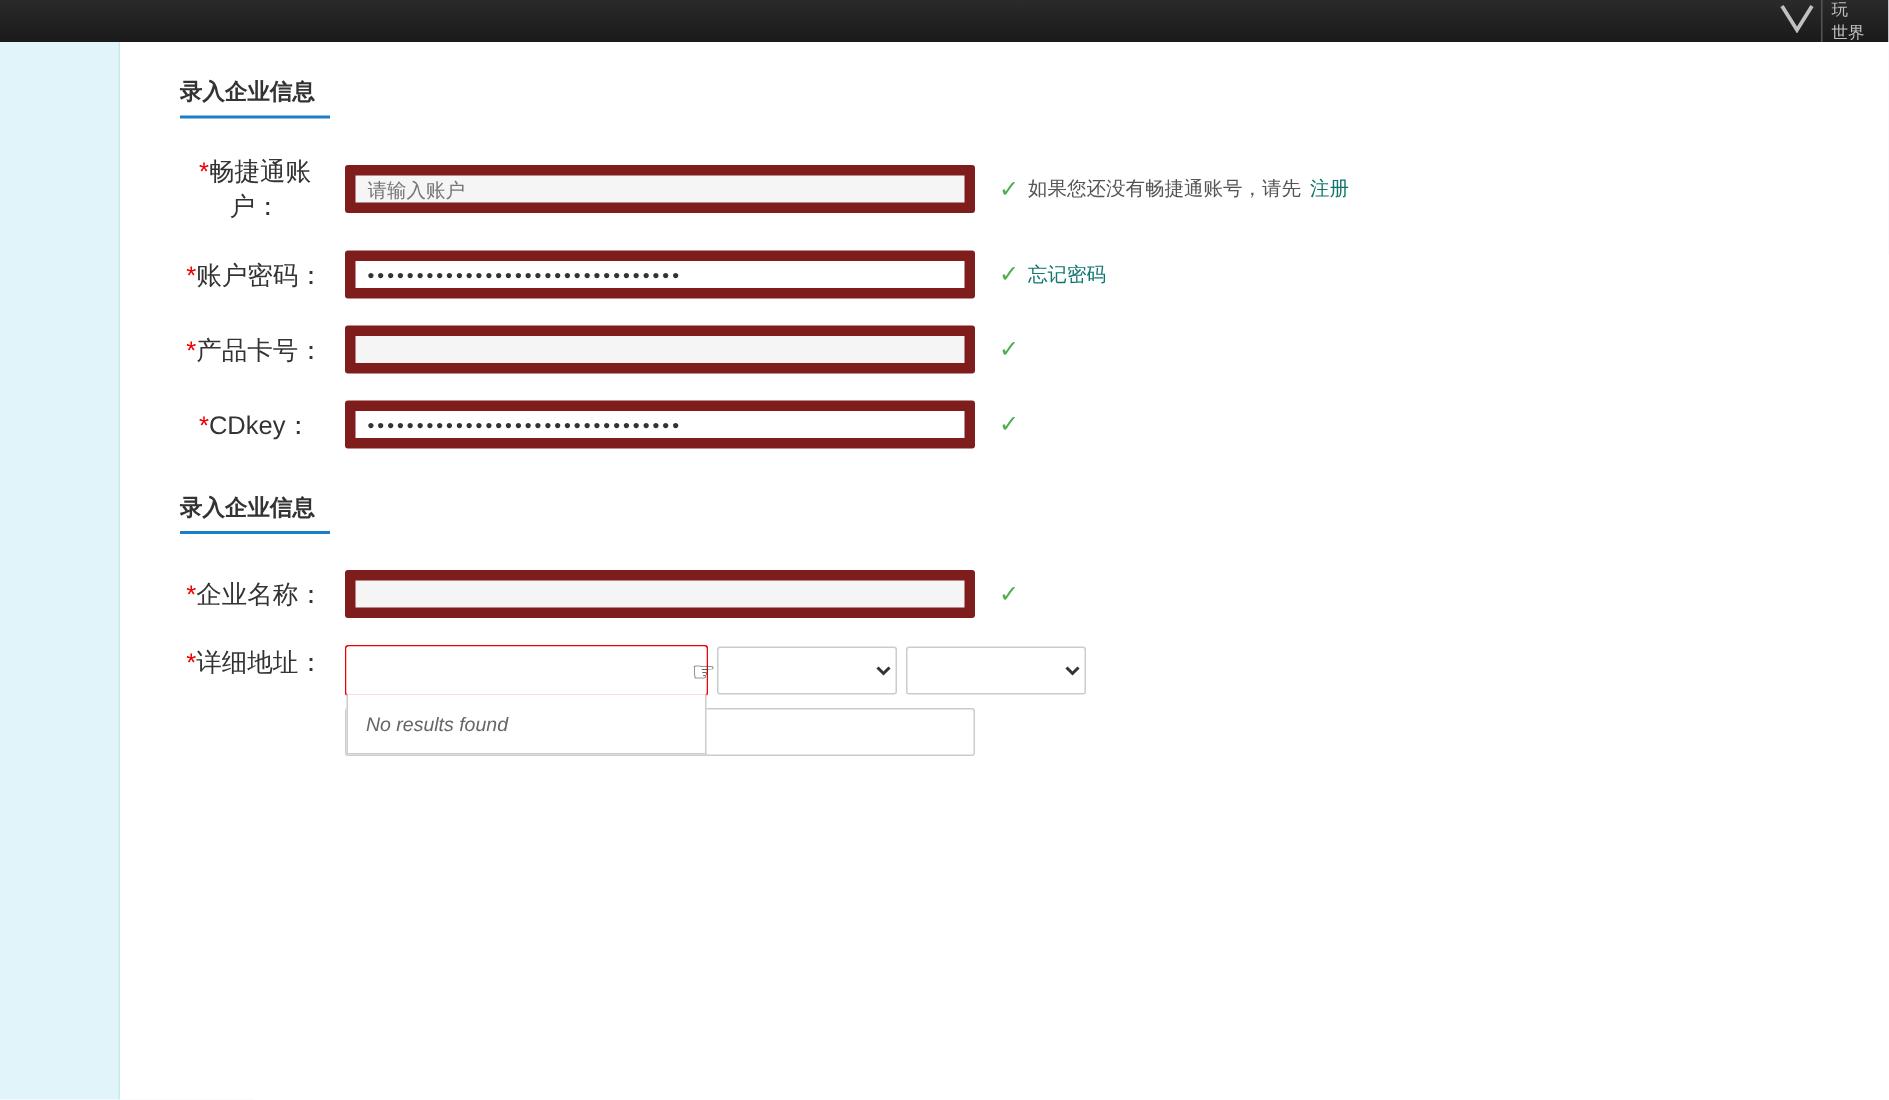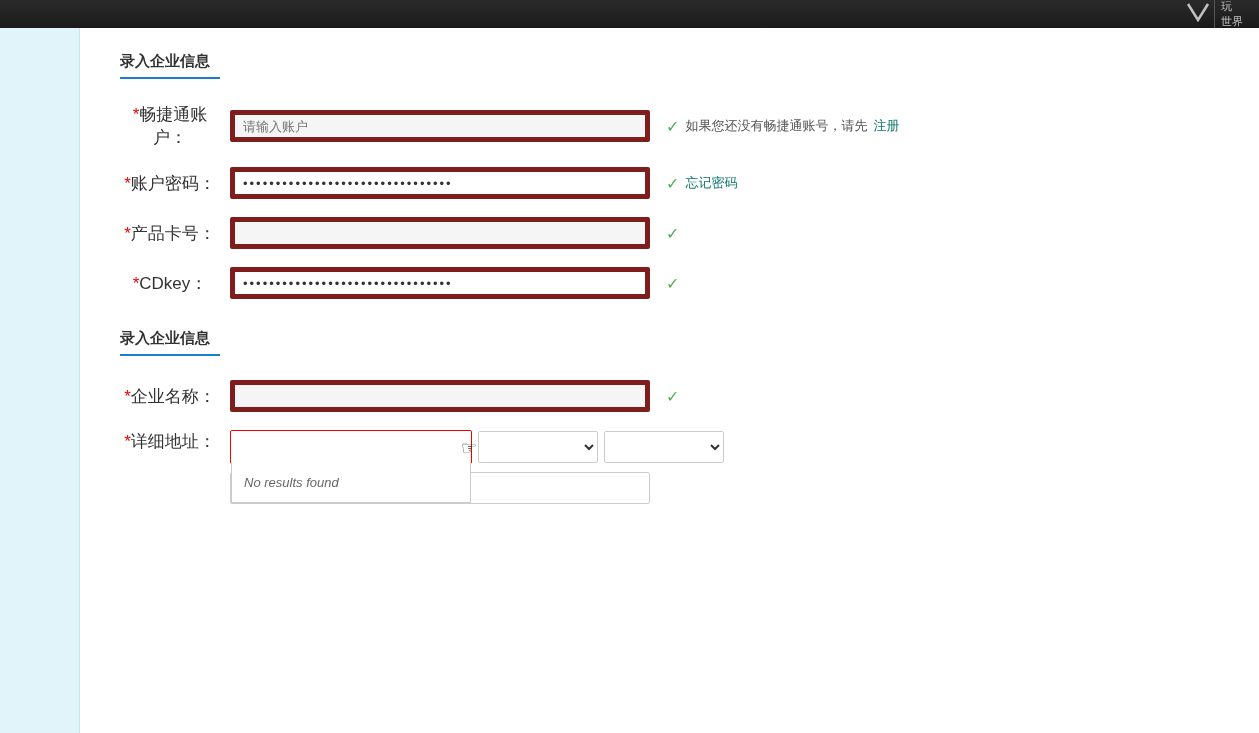--- a/index.html
+++ b/index.html
@@ -68,21 +68,21 @@
       width: 110px;
       text-align: center;
       padding-right: 10px;
       color: #333;
       font-size: 17px;
       flex-shrink: 0;
     }
     .form-input {
       width: 420px;
       height: 32px;
-      border: 5px solid #7f1d1d;
+      border: 7px solid #7f1d1d;
       border-radius: 2px;
       padding: 0 8px;
       font-size: 13px;
       color: #999;
       outline: none;
     }
     .form-input.password-dots {
       color: #333;
       letter-spacing: 2px;
     }

